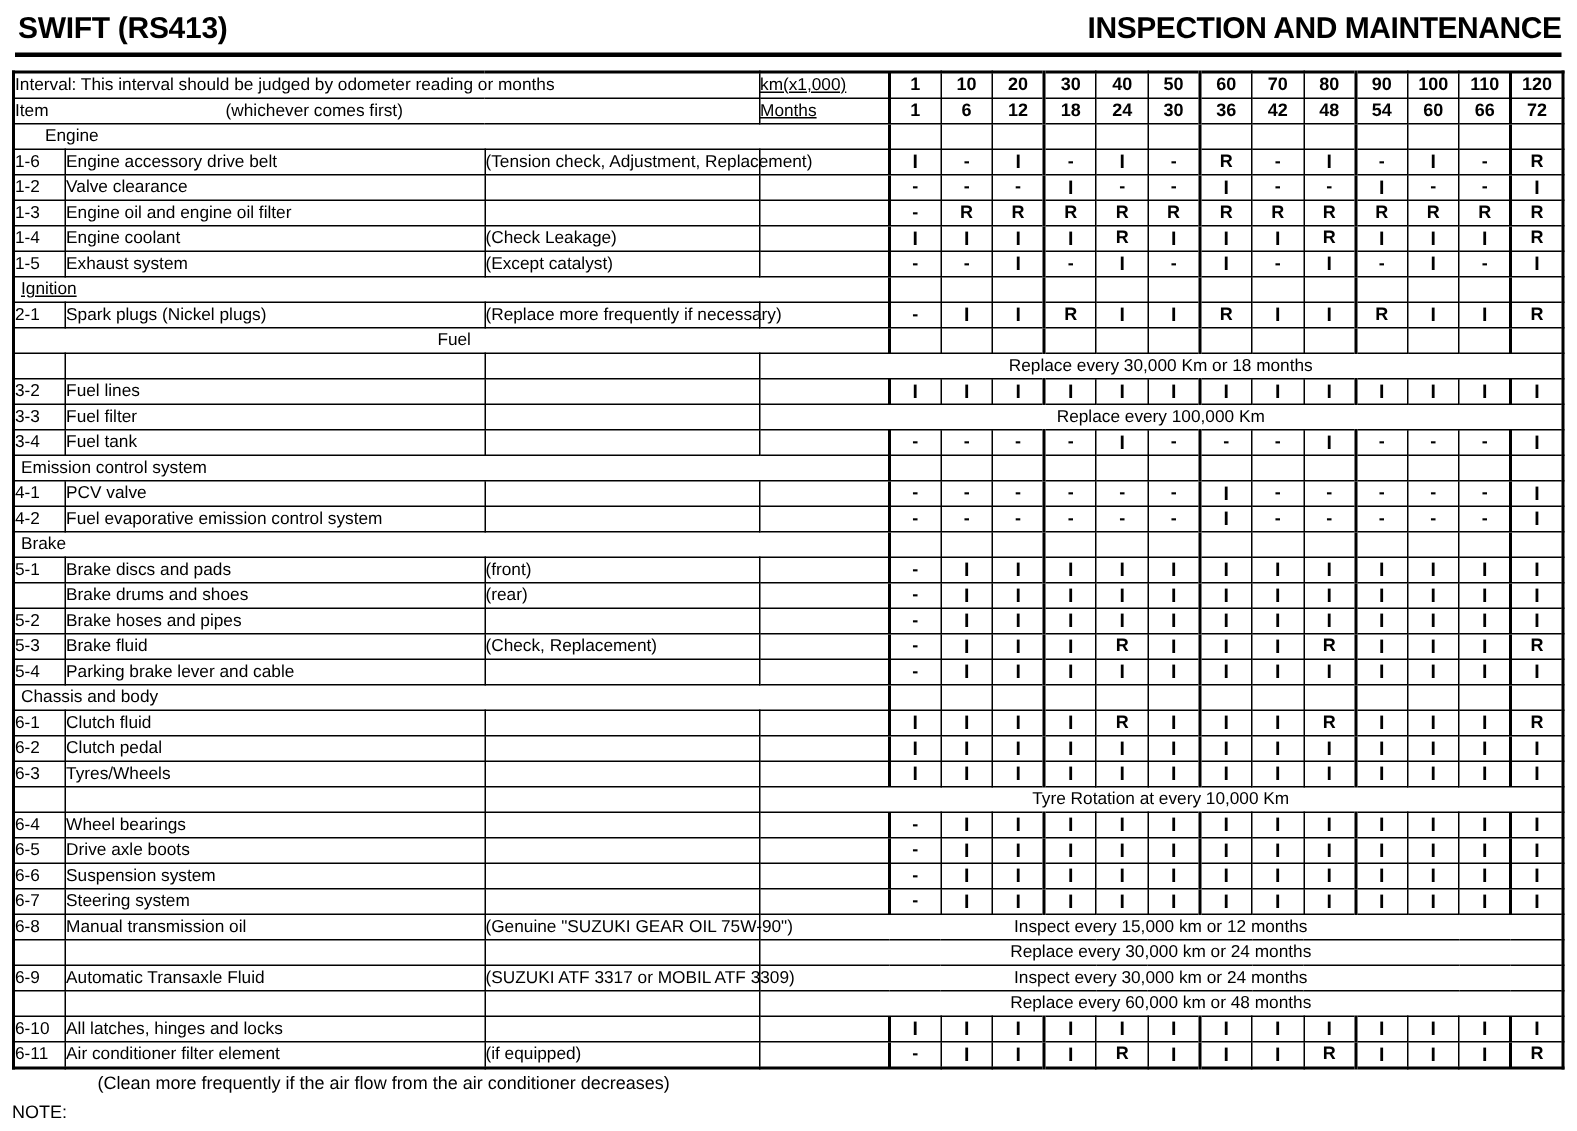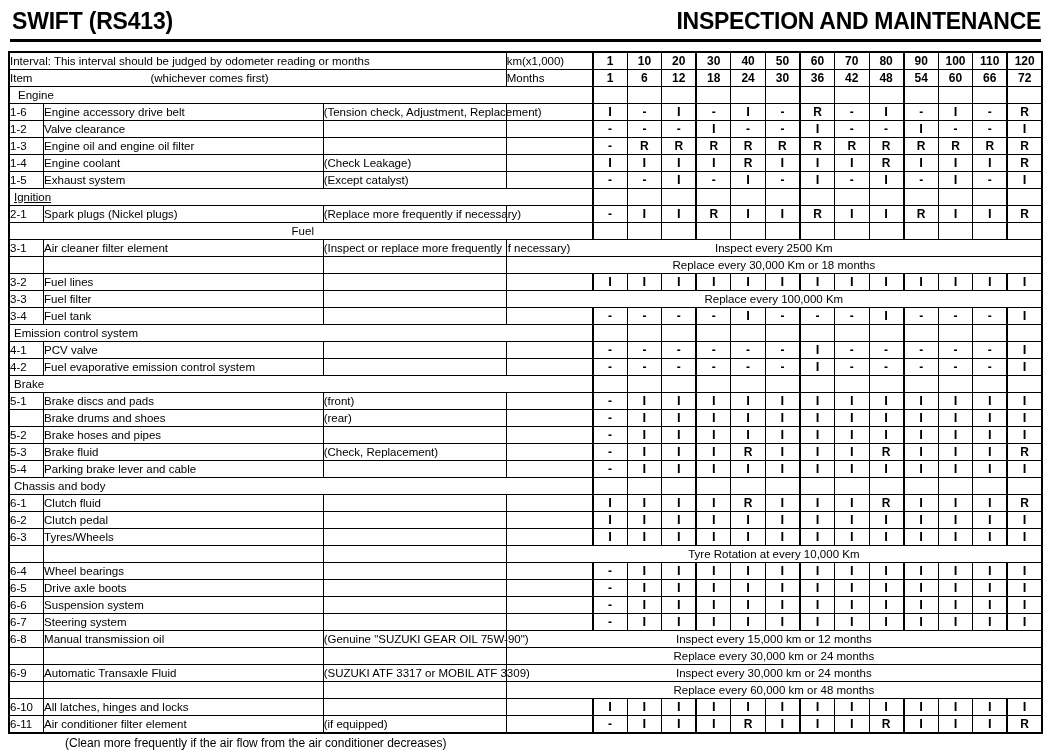--- a/index.html
+++ b/index.html
@@ -21,21 +21,21 @@
     box-sizing: border-box;
     padding: 6px 8px 0 8px;
   }
 
   
   .doc-header {
     display: flex;
     justify-content: space-between;
     align-items: flex-start;
     font-weight: bold;
-    font-size: 23px;
+    font-size: 20px;
     letter-spacing: -0.2px;
     padding: 2px 2px 3px 4px;
   }
   .doc-header .right { letter-spacing: -0.3px; margin-left: 28px; }
   .header-rule {
     border-top: 3px solid #000;
     margin: 1px 2px 9px 2px;
   }
 
   
@@ -56,21 +56,21 @@
   
   table.sched { border: 2px solid #000; }
 
   .c-no    { width: 34px;  padding-left: 3px; text-align: left; }
   .c-name  { width: 275px; padding-left: 6px; text-align: left; white-space: nowrap; }
   .c-note  { width: 180px; text-align: left; white-space: nowrap; }
   .c-unit  { width: 85px;  padding-left: 4px; text-align: left; font-weight: bold; }
   .c-int   { width: 34px;  text-align: center; }
 
   
-  td.c-unit { border-left: 2px solid #000; }
+  td.c-unit { border-left: 2px solid #000; text-decoration: underline; }
   td.c-int.grp { border-left: 2px solid #000; }
 
   .hdr-row td { font-weight: bold; height: 17px; }
   .hdr-text {
     text-align: left;
     padding-left: 4px;
     font-weight: normal;
     white-space: nowrap;
   }
   .hdr-text .inline-right {
@@ -163,21 +163,21 @@
           <td class="c-int"><span class="mark">30</span></td>
           <td class="c-int grp"><span class="mark">36</span></td>
           <td class="c-int"><span class="mark">42</span></td>
           <td class="c-int"><span class="mark">48</span></td>
           <td class="c-int grp"><span class="mark">54</span></td>
           <td class="c-int"><span class="mark">60</span></td>
           <td class="c-int"><span class="mark">66</span></td>
           <td class="c-int grp"><span class="mark">72</span></td>
         </tr>
         <tr class="section-row">
-          <td colspan="4" style="padding-left: 8px; text-align: left;">Engine</td>
+          <td colspan="4" style="padding-left: 20px; text-align: left;">Engine</td>
           <td class="c-int grp"></td>
           <td class="c-int"></td>
           <td class="c-int"></td>
           <td class="c-int grp"></td>
           <td class="c-int"></td>
           <td class="c-int"></td>
           <td class="c-int grp"></td>
           <td class="c-int"></td>
           <td class="c-int"></td>
           <td class="c-int grp"></td>
@@ -323,26 +323,20 @@
           <td class="c-int grp"></td>
           <td class="c-int"></td>
           <td class="c-int"></td>
           <td class="c-int grp"></td>
           <td class="c-int"></td>
           <td class="c-int"></td>
           <td class="c-int grp"></td>
           <td class="c-int"></td>
           <td class="c-int"></td>
           <td class="c-int grp"></td>
-        </tr>
-        <tr>
-          <td class="c-no">3-1</td>
-          <td class="c-name">Air cleaner filter element</td>
-          <td class="c-note">(Inspect or replace more frequently if necessary)</td>
-          <td colspan="14" class="span-text">Inspect every 2500 Km</td>
         </tr>
         <tr>
           <td class="c-no"></td>
           <td class="c-name"></td>
           <td class="c-note"></td>
           <td colspan="14" class="span-text">Replace every 30,000 Km or 18 months</td>
         </tr>
         <tr>
           <td class="c-no">3-2</td>
           <td class="c-name">Fuel lines</td>

